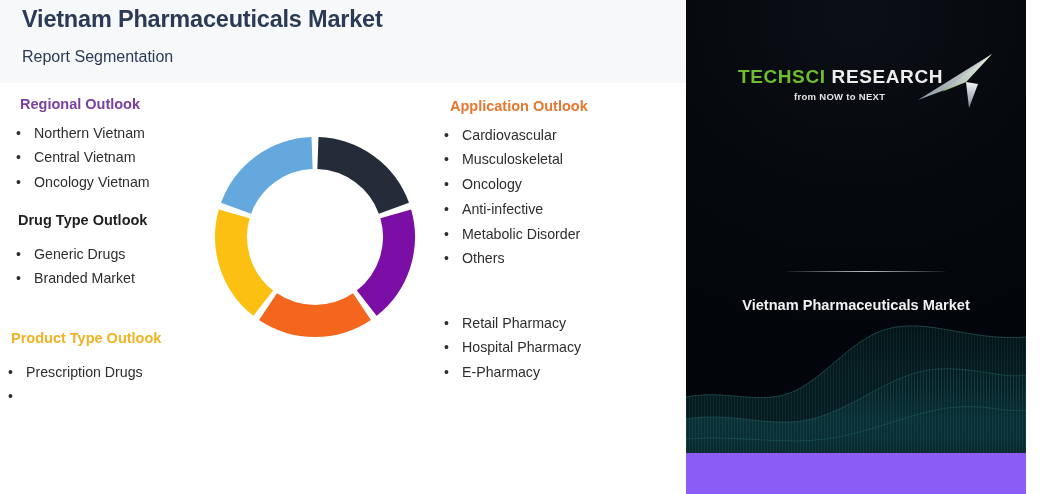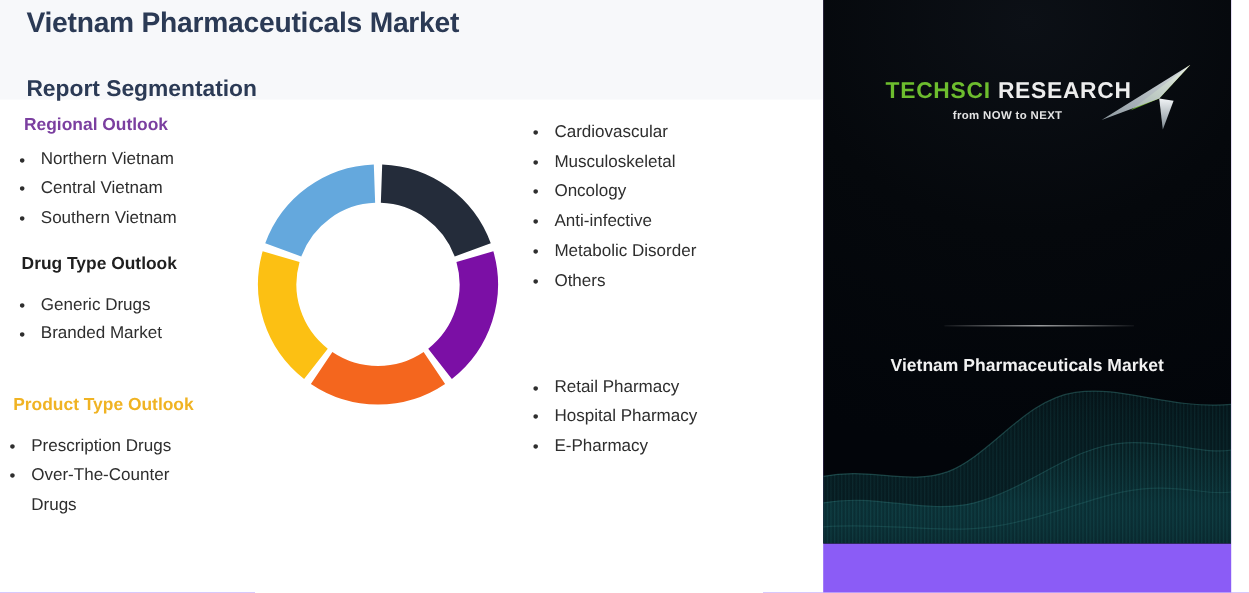--- a/index.html
+++ b/index.html
@@ -47,23 +47,23 @@
     font-size: 23.5px;
     font-weight: bold;
     color: #2b3a55;
     letter-spacing: -0.2px;
     white-space: nowrap;
   }
 
   .page-subtitle {
     position: absolute;
     left: 22px;
-    top: 64px;
-    font-size: 19px;
-    font-weight: bold;
+    top: 48px;
+    font-size: 16px;
+    font-weight: normal;
     color: #2b3a55;
     white-space: nowrap;
   }
 
   
   .outlook-block {
     position: absolute;
   }
   .outlook-heading {
     font-size: 14.5px;
@@ -242,42 +242,42 @@
     <div class="header-band"></div>
 
     <div class="page-title" style="color: rgb(43, 58, 85);">Vietnam Pharmaceuticals Market</div>
     <div class="page-subtitle" style="color: rgb(43, 58, 85);">Report Segmentation</div>
 
     <div class="outlook-block" id="block-regional">
       <div class="outlook-heading" style="color: rgb(123, 63, 160);">Regional Outlook</div>
       <ul class="outlook-list">
         <li><span class="bullet">•</span><span>Northern Vietnam</span></li>
         <li><span class="bullet">•</span><span>Central Vietnam</span></li>
-        <li><span class="bullet">•</span><span>Southern Vietnam</span></li>
+        <li><span class="bullet">•</span><span>Oncology Vietnam</span></li>
       </ul>
     </div>
 
     <div class="outlook-block" id="block-drugtype">
       <div class="outlook-heading" style="color: rgb(31, 31, 31);">Drug Type Outlook</div>
       <ul class="outlook-list">
         <li><span class="bullet">•</span><span>Generic Drugs</span></li>
         <li><span class="bullet">•</span><span>Branded Market</span></li>
       </ul>
     </div>
 
     <div class="outlook-block" id="block-producttype">
       <div class="outlook-heading" style="color: rgb(240, 179, 35);">Product Type Outlook</div>
       <ul class="outlook-list">
         <li><span class="bullet">•</span><span>Prescription Drugs</span></li>
-        <li><span class="bullet">•</span><span>Over-The-Counter
-Drugs</span></li>
+        <li><span class="bullet">•</span></li>
       </ul>
     </div>
 
     <div class="outlook-block" id="block-application">
+      <div class="outlook-heading" style="color: rgb(232, 120, 46);">Application Outlook</div>
       <ul class="outlook-list">
         <li><span class="bullet">•</span><span>Cardiovascular</span></li>
         <li><span class="bullet">•</span><span>Musculoskeletal</span></li>
         <li><span class="bullet">•</span><span>Oncology</span></li>
         <li><span class="bullet">•</span><span>Anti-infective</span></li>
         <li><span class="bullet">•</span><span>Metabolic Disorder</span></li>
         <li><span class="bullet">•</span><span>Others</span></li>
       </ul>
     </div>
 

